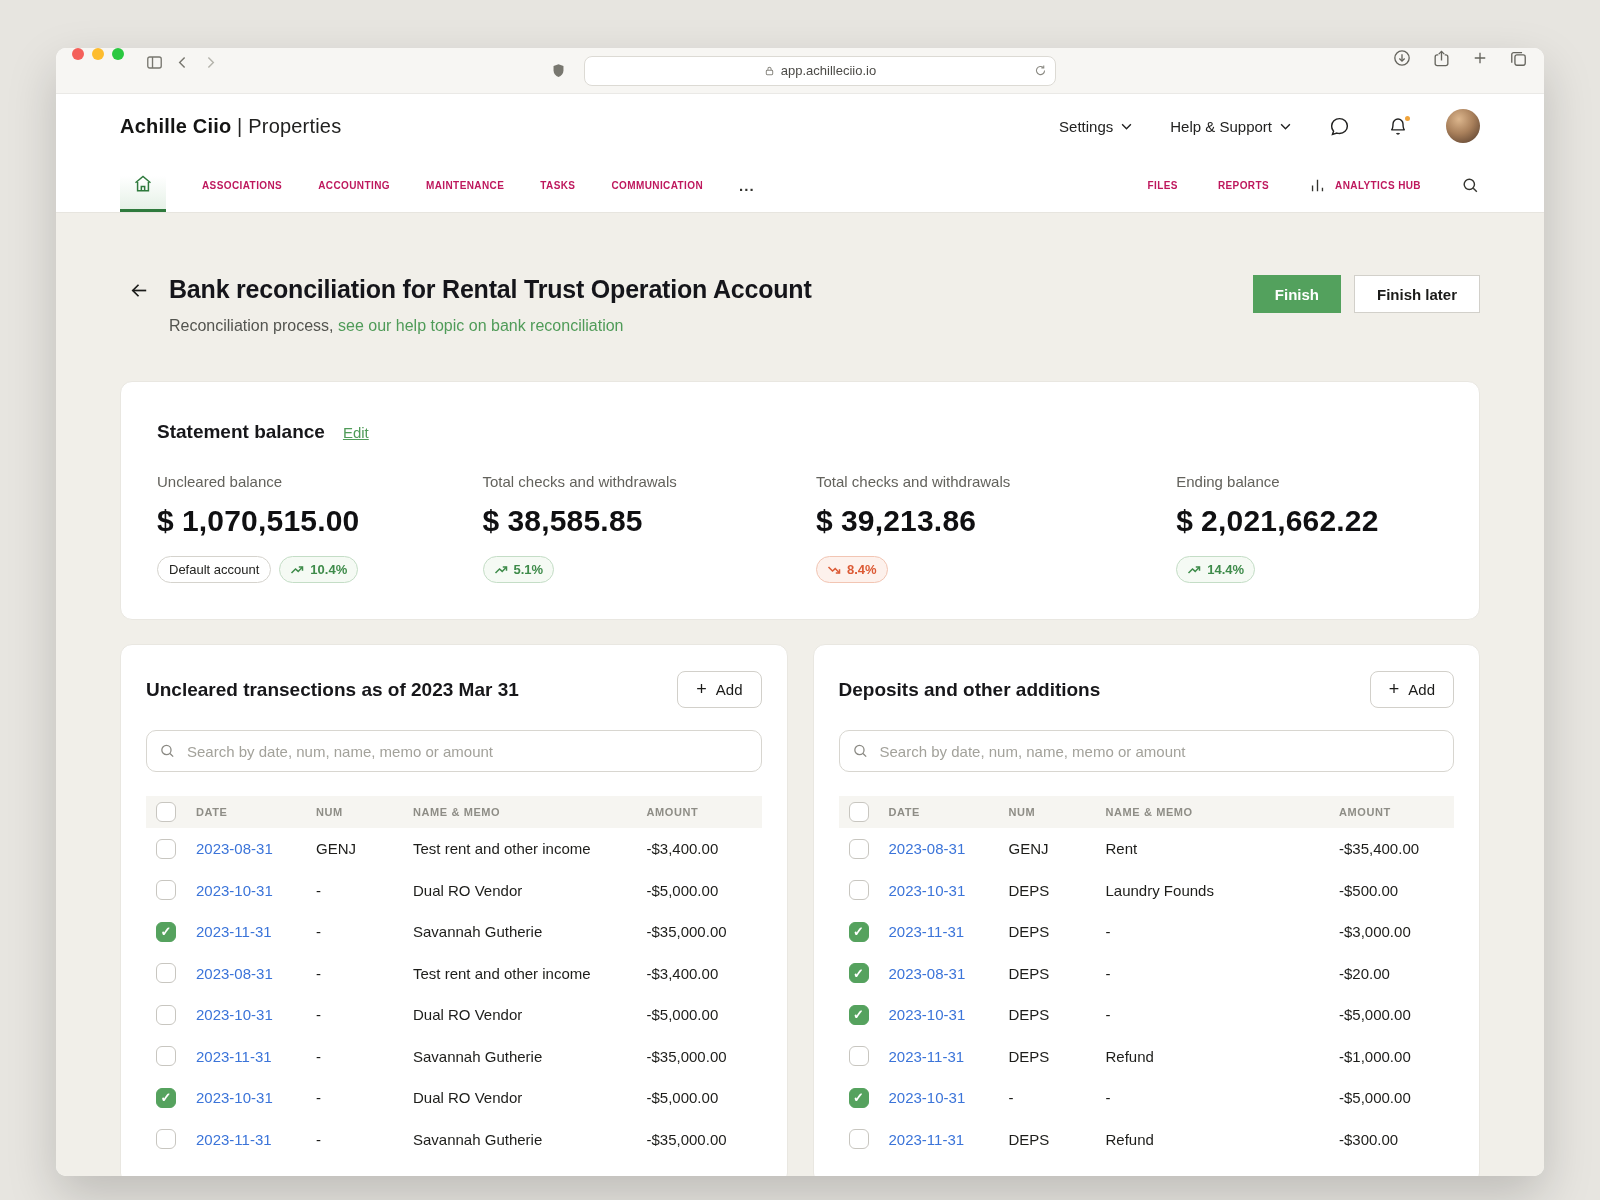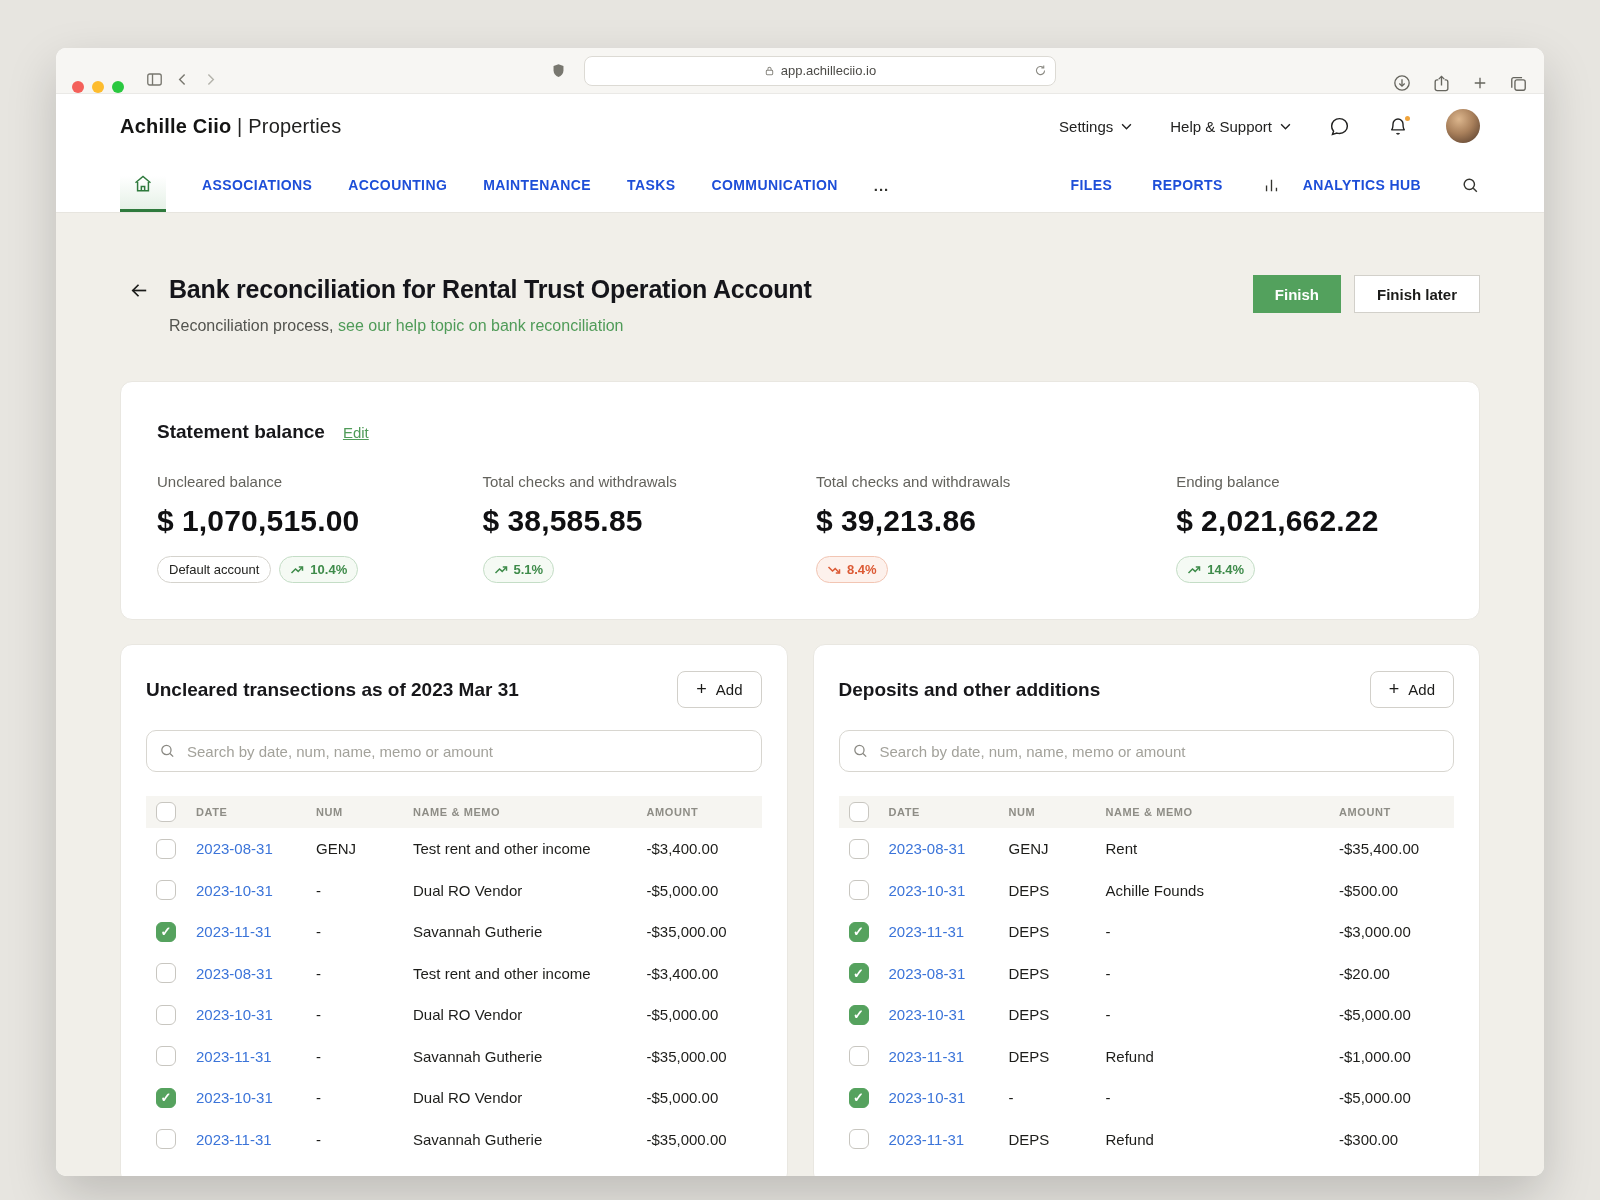--- a/index.html
+++ b/index.html
@@ -3,21 +3,21 @@
 <meta charset="utf-8">
 <style>
   * { margin:0; padding:0; box-sizing:border-box; }
   body { font-family:"Liberation Sans", sans-serif; }
   .stage { width:1600px; height:1200px; background:#e7e5e0; position:relative; overflow:hidden; }
   .window { position:absolute; left:56px; top:48px; width:1488px; height:1128px; background:#fff;
             border-radius:10px; box-shadow:0 20px 50px rgba(0,0,0,.18); overflow:hidden;
             display:flex; flex-direction:column; }
 
   
-  .browser-bar { height:46px; flex:0 0 46px; background:#f7f6f3; display:flex; align-items:flex-end;
+  .browser-bar { height:46px; flex:0 0 46px; background:#f7f6f3; display:flex; align-items:flex-start;
                  padding:0 16px; position:relative; border-bottom:1px solid rgba(0,0,0,.05); }
   .traffic { display:flex; gap:8px; margin-right:16px; }
   .dot { width:12px; height:12px; border-radius:50%; }
   .dot.red{background:#f4605a} .dot.yellow{background:#fdbc2e} .dot.green{background:#2ac840}
   .tb-icon { color:#78776f; display:flex; align-items:center; justify-content:center; width:28px; height:28px; }
   .tb-icon.light { color:#b4b3ab; }
   .url-group { position:absolute; left:50%; top:50%; transform:translate(-50%,-50%);
                display:flex; align-items:center; gap:12px; }
   .url-bar { width:472px; height:30px; background:#fff; border:1px solid #dcdad4; border-radius:8px;
              display:flex; align-items:center; justify-content:center; gap:6px; font-size:13px;
@@ -37,24 +37,24 @@
                background:#f0a43c; border:2px solid #fff; }
   .avatar { width:34px; height:34px; border-radius:50%;
             background:radial-gradient(circle at 38% 30%, #dcb68d 0%, #a9805b 45%, #6b4e38 82%); }
 
   
   .navbar { height:55px; flex:0 0 55px; background:#fff; border-bottom:1px solid #e7e5df;
             display:flex; align-items:center; padding:0 64px; gap:36px; }
   .nav-home { align-self:stretch; width:46px; display:flex; align-items:center; justify-content:center;
               border-bottom:3px solid #2f7a3d; color:#2f7a3d;
               background:linear-gradient(180deg, rgba(85,162,94,0) 35%, rgba(85,162,94,.15)); }
-  .nav-item { font-size:14px; font-weight:600; letter-spacing:.4px; color:#1d4ed8; cursor:pointer; }
+  .nav-item { font-size:10px; font-weight:600; letter-spacing:.4px; color:#be185d; cursor:pointer; }
   .nav-dots { font-size:15px; font-weight:700; color:#34342f; letter-spacing:1px; }
   .nav-right { margin-left:auto; display:flex; align-items:center; gap:40px; }
-  .nav-analytics { display:flex; align-items:center; gap:23px; }
+  .nav-analytics { display:flex; align-items:center; gap:9px; }
   .nav-search { color:#34342f; display:flex; }
 
   
   .content { flex:1; background:#f1efe9; padding:0 64px 40px; overflow:hidden; }
   .page-head { margin-top:62px; display:flex; }
   .back-btn { color:#1b1b19; margin:4px 18px 0 8px; display:flex; }
   .title-block h1 { font-size:25px; font-weight:600; color:#15151a; letter-spacing:-.2px; }
   .subtitle { margin-top:13px; font-size:16px; color:#53544f; }
   .subtitle a { color:#4f9b58; cursor:pointer; }
   .head-actions { margin-left:auto; display:flex; gap:13px; }
@@ -514,21 +514,21 @@
                 <span class="cell">Rent</span>
                 <span class="cell">-$35,400.00</span>
               </div>
 
               <div class="trow">
                 <span>
                   <span class="checkbox"></span>
                 </span>
                 <span class="cell date">2023-10-31</span>
                 <span class="cell">DEPS</span>
-                <span class="cell">Achille Founds</span>
+                <span class="cell">Laundry Founds</span>
                 <span class="cell">-$500.00</span>
               </div>
 
               <div class="trow">
                 <span>
                   <span class="checkbox checked"></span>
                 </span>
                 <span class="cell date">2023-11-31</span>
                 <span class="cell">DEPS</span>
                 <span class="cell">-</span>

